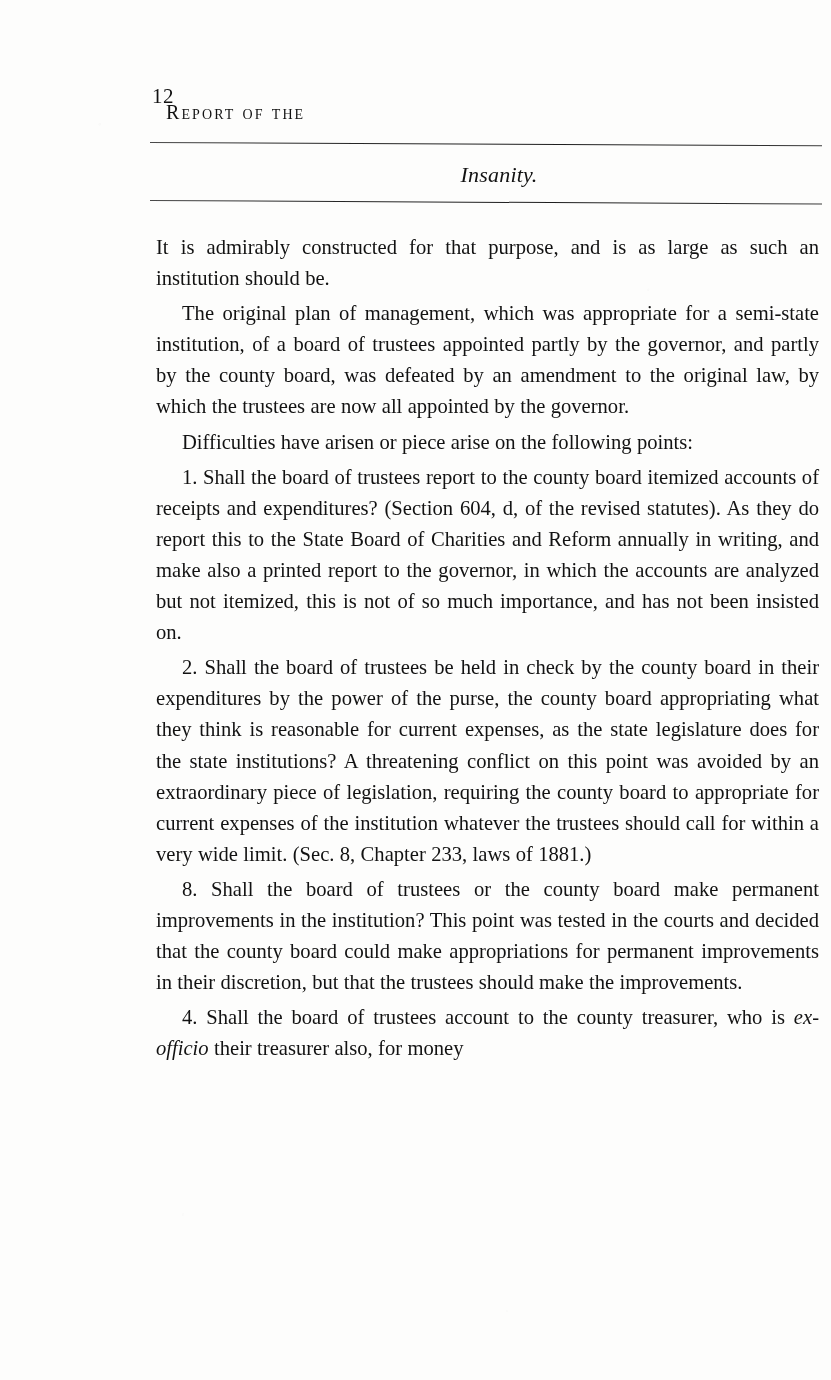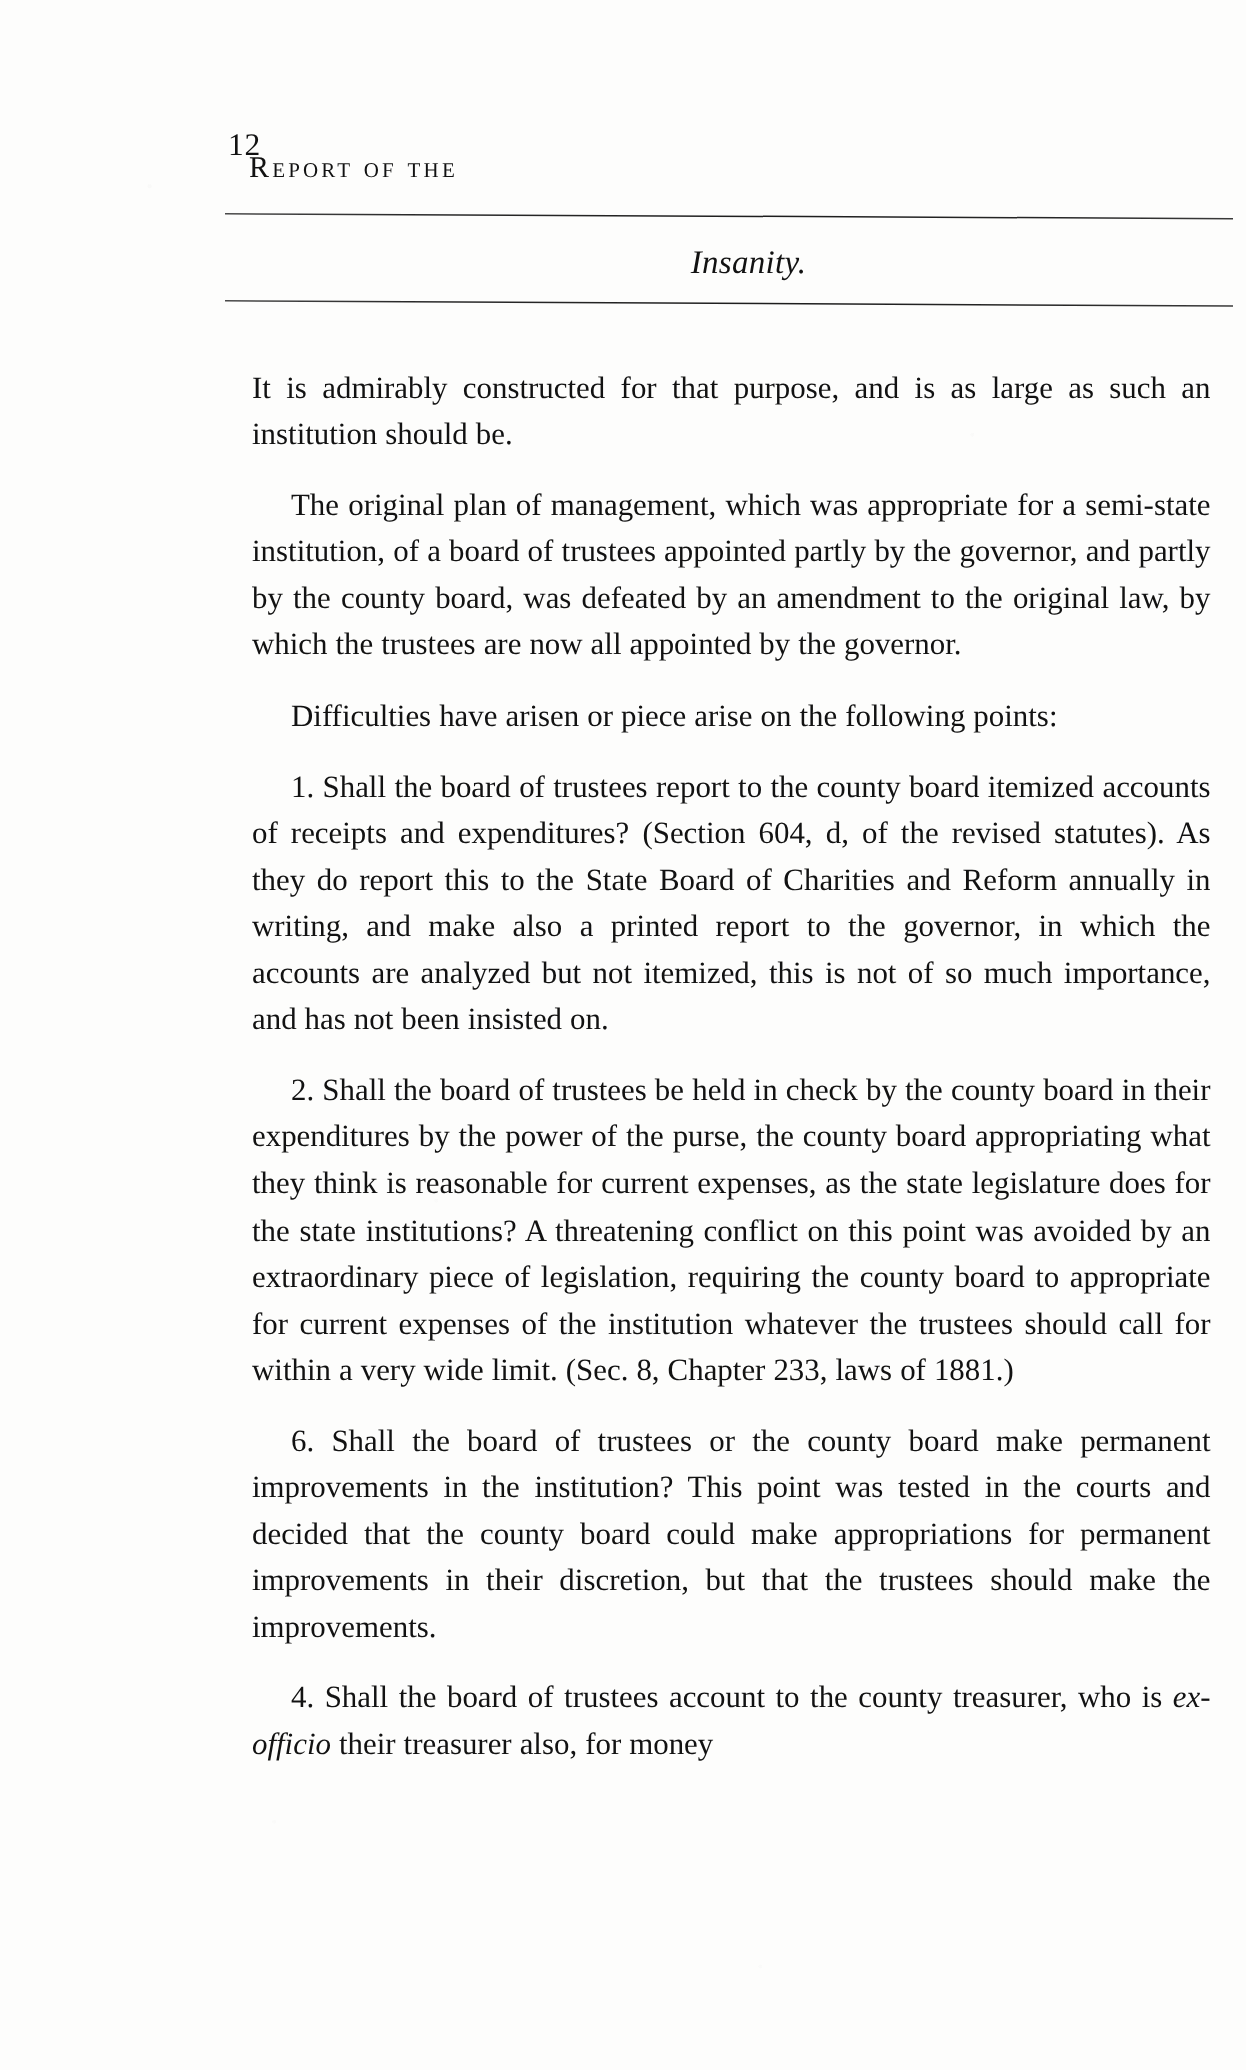--- a/index.html
+++ b/index.html
@@ -104,21 +104,21 @@
     width: 671px;
     font-size: 20.6px;
     line-height: 31.1px;
     text-align: justify;
     text-justify: inter-word;
     hyphens: none;
     word-spacing: .2px;
   }
 
   .body-text p {
-    margin: 16px;
+    margin: 4px;
     text-indent: 26px;
   }
 
   .body-text p.no-indent {
     text-indent: 0;
   }
 
   
   .body-text p { text-align-last: left; }
 
@@ -139,17 +139,17 @@
   <div class="section-heading">Insanity.</div>
 
   <div class="rule rule-bottom"></div>
 
   <div class="body-text">
       <p class="no-indent">It is admirably constructed for that purpose, and is as large as such an institution should be.</p>
       <p>The original plan of management, which was appropriate for a semi-state institution, of a board of trustees appointed partly by the governor, and partly by the county board, was defeated by an amendment to the original law, by which the trustees are now all appointed by the governor.</p>
       <p>Difficulties have arisen or piece arise on the following points:</p>
       <p>1. Shall the board of trustees report to the county board itemized accounts of receipts and expenditures? (Section 604, d, of the revised statutes). As they do report this to the State Board of Charities and Reform annually in writing, and make also a printed report to the governor, in which the accounts are analyzed but not itemized, this is not of so much importance, and has not been insisted on.</p>
       <p>2. Shall the board of trustees be held in check by the county board in their expenditures by the power of the purse, the county board appropriating what they think is reasonable for current expenses, as the state legislature does for the state institutions? A threatening conflict on this point was avoided by an extraordinary piece of legislation, requiring the county board to appropriate for current expenses of the institution whatever the trustees should call for within a very wide limit. (Sec. 8, Chapter 233, laws of 1881.)</p>
-      <p>6. Shall the board of trustees or the county board make permanent improvements in the institution? This point was tested in the courts and decided that the county board could make appropriations for permanent improvements in their discretion, but that the trustees should make the improvements.</p>
+      <p>8. Shall the board of trustees or the county board make permanent improvements in the institution? This point was tested in the courts and decided that the county board could make appropriations for permanent improvements in their discretion, but that the trustees should make the improvements.</p>
       <p>4. Shall the board of trustees account to the county treasurer, who is <i>ex-officio</i> their treasurer also, for money</p>
     </div>
 
 </div>
 
 </body></html>

